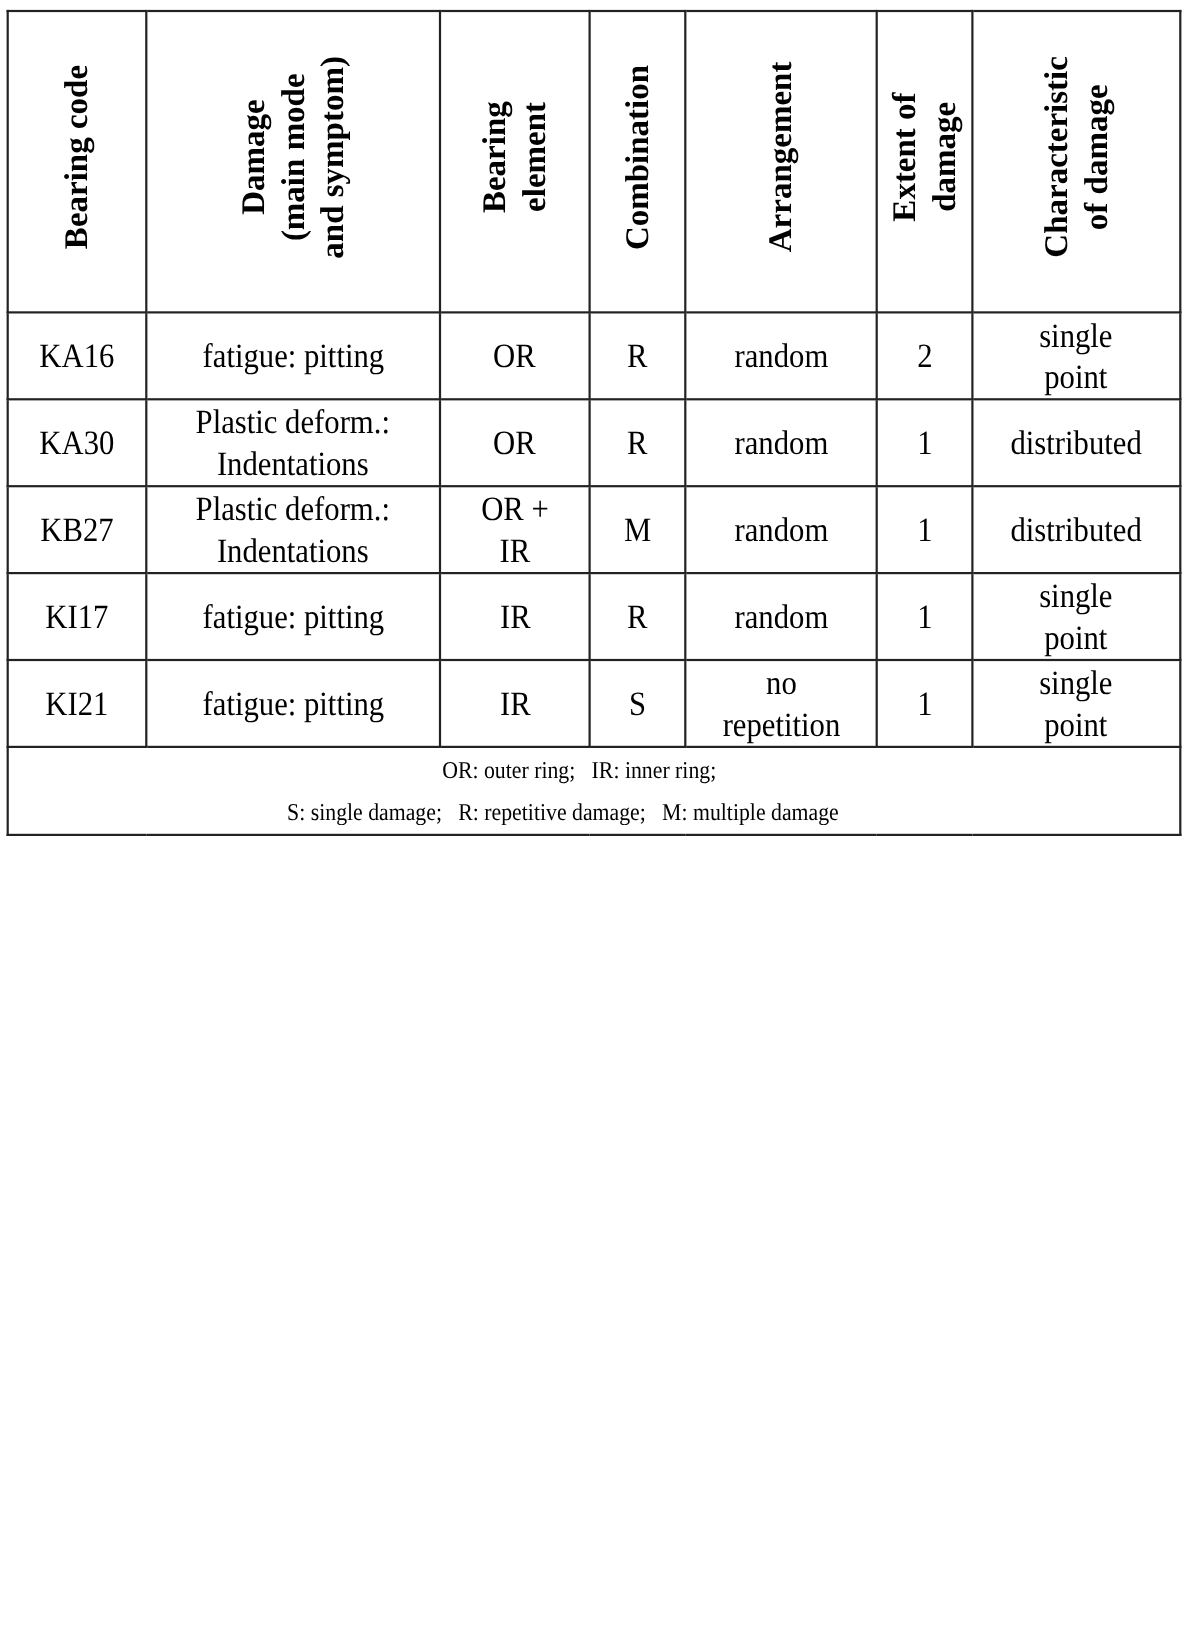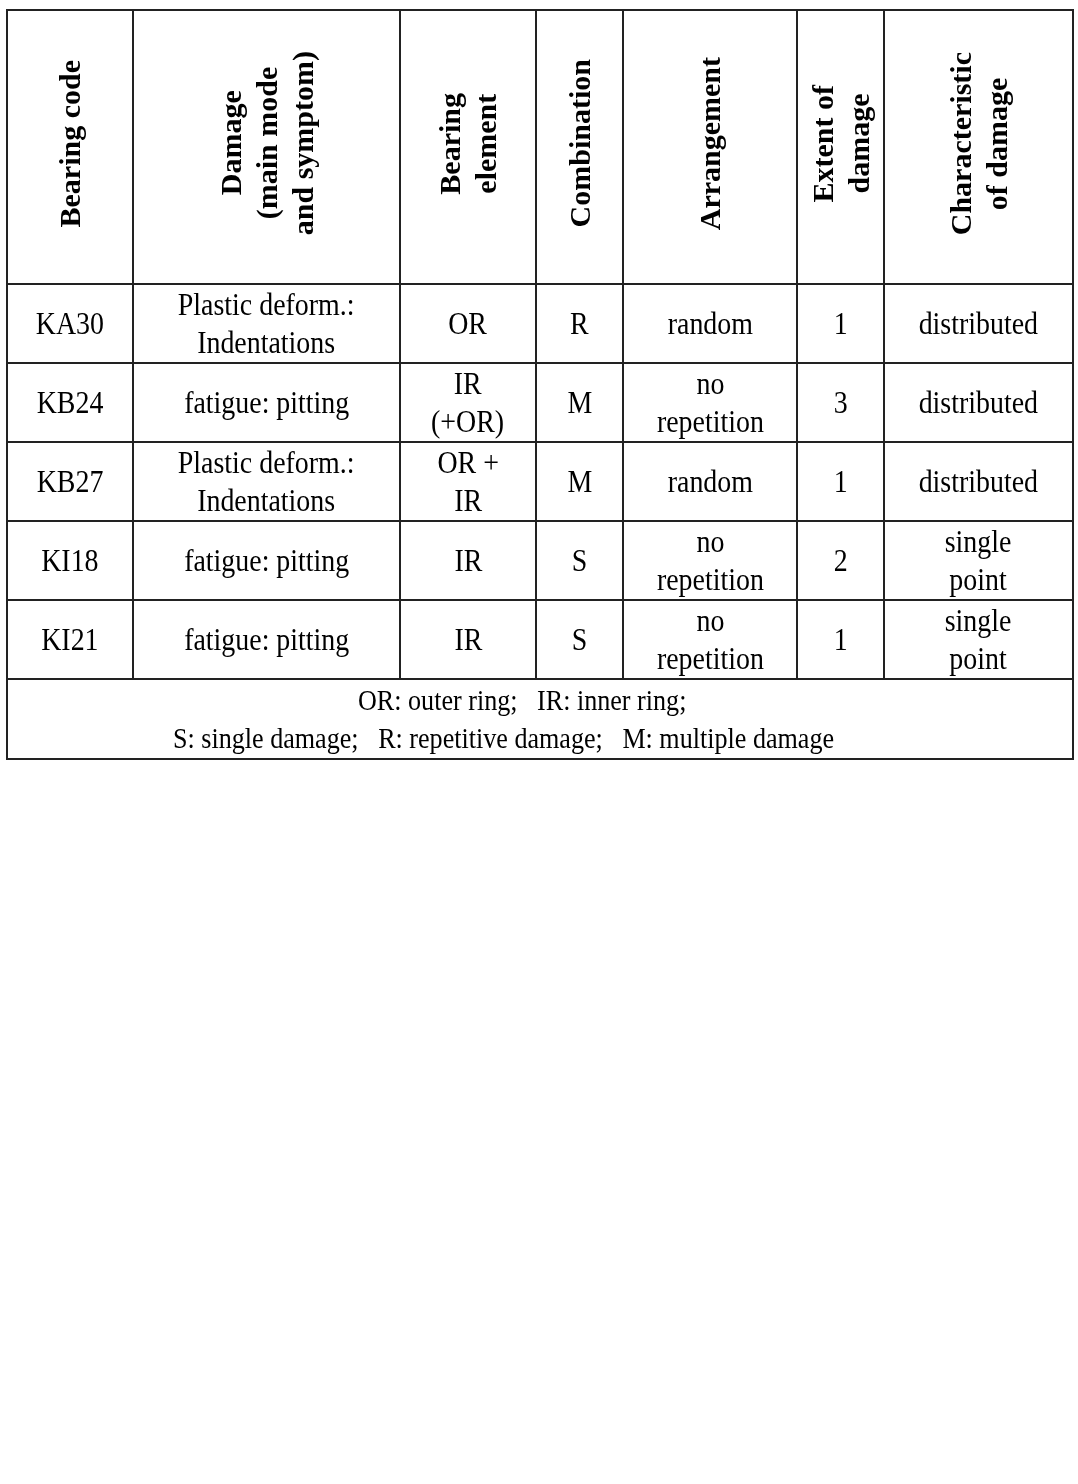--- a/index.html
+++ b/index.html
@@ -6,21 +6,21 @@
   body { width: 1078px; height: 1484px; position: relative; font-family: "Liberation Serif", serif; color: #000; }
   table.t {
     position: absolute; left: 6px; top: 9px;
     width: 1066px; border-collapse: collapse; table-layout: fixed;
   }
   table.t td, table.t th { border: 2px solid #222; text-align: center; vertical-align: middle; padding: 0; }
   th { height: 272px; font-weight: bold; font-size: 30px; }
   th .vert { display: inline-block; writing-mode: vertical-rl; transform: rotate(180deg); line-height: 36px; white-space: pre-line; text-align: center; }
   td { height: 77px; font-size: 31px; line-height: 38px; transform-origin: center; }
   td span { display: inline-block; transform: scaleX(0.9); white-space: pre-line; }
-  td.legend { text-align: left; padding: 4px 20px 4px 20px; height: 78px; font-size: 29px; line-height: 38px; }
+  td.legend { text-align: left; padding: 4px 20px 4px 20px; height: 78px; font-size: 22px; line-height: 38px; }
   td.legend span { transform-origin: left; }
 </style>
 </head>
 <body>
 
 <table class="t">
   <colgroup>
     <col style="width:126px">
       <col style="width:267px">
       <col style="width:136px">
@@ -40,59 +40,57 @@
       <th><span class="vert">Combination</span></th>
       <th><span class="vert">Arrangement</span></th>
       <th><span class="vert">Extent of
 damage</span></th>
       <th><span class="vert">Characteristic
 of damage</span></th>
     </tr>
   </thead>
   <tbody id="tbody">
       <tr>
+        <td><span>KA16</span></td>
+        <td><span>fatigue: pitting</span></td>
+        <td><span>OR</span></td>
+        <td><span>R</span></td>
+        <td><span>random</span></td>
+        <td><span>2</span></td>
+        <td><span>single
+point</span></td>
+      </tr>
+      <tr>
         <td><span>KA30</span></td>
         <td><span>Plastic deform.:
 Indentations</span></td>
         <td><span>OR</span></td>
         <td><span>R</span></td>
         <td><span>random</span></td>
         <td><span>1</span></td>
-        <td><span>distributed</span></td>
-      </tr>
-      <tr>
-        <td><span>KB24</span></td>
-        <td><span>fatigue: pitting</span></td>
-        <td><span>IR
-(+OR)</span></td>
-        <td><span>M</span></td>
-        <td><span>no
-repetition</span></td>
-        <td><span>3</span></td>
         <td><span>distributed</span></td>
       </tr>
       <tr>
         <td><span>KB27</span></td>
         <td><span>Plastic deform.:
 Indentations</span></td>
         <td><span>OR +
 IR</span></td>
         <td><span>M</span></td>
         <td><span>random</span></td>
         <td><span>1</span></td>
         <td><span>distributed</span></td>
       </tr>
       <tr>
-        <td><span>KI18</span></td>
+        <td><span>KI17</span></td>
         <td><span>fatigue: pitting</span></td>
         <td><span>IR</span></td>
-        <td><span>S</span></td>
-        <td><span>no
-repetition</span></td>
-        <td><span>2</span></td>
+        <td><span>R</span></td>
+        <td><span>random</span></td>
+        <td><span>1</span></td>
         <td><span>single
 point</span></td>
       </tr>
       <tr>
         <td><span>KI21</span></td>
         <td><span>fatigue: pitting</span></td>
         <td><span>IR</span></td>
         <td><span>S</span></td>
         <td><span>no
 repetition</span></td>

